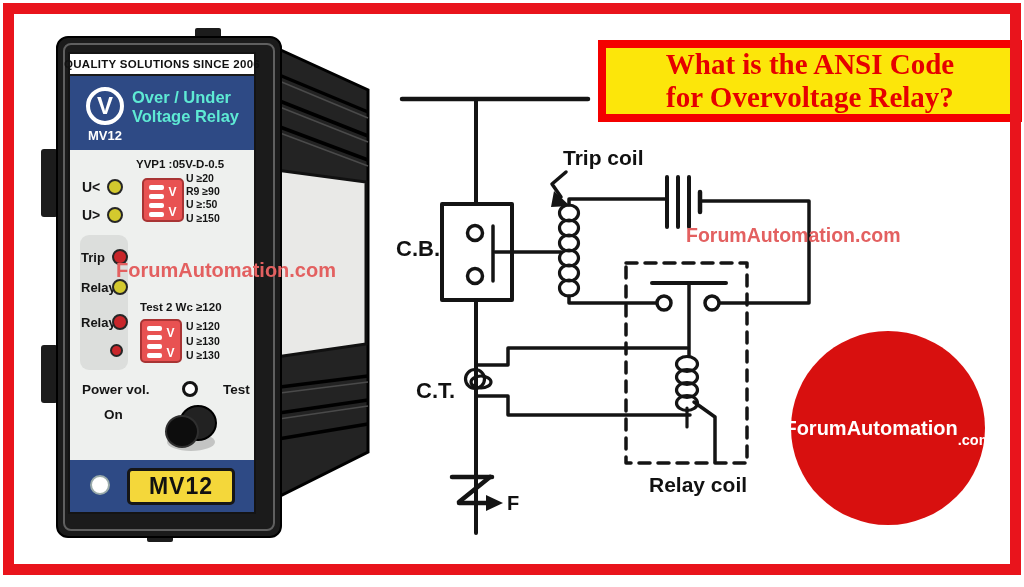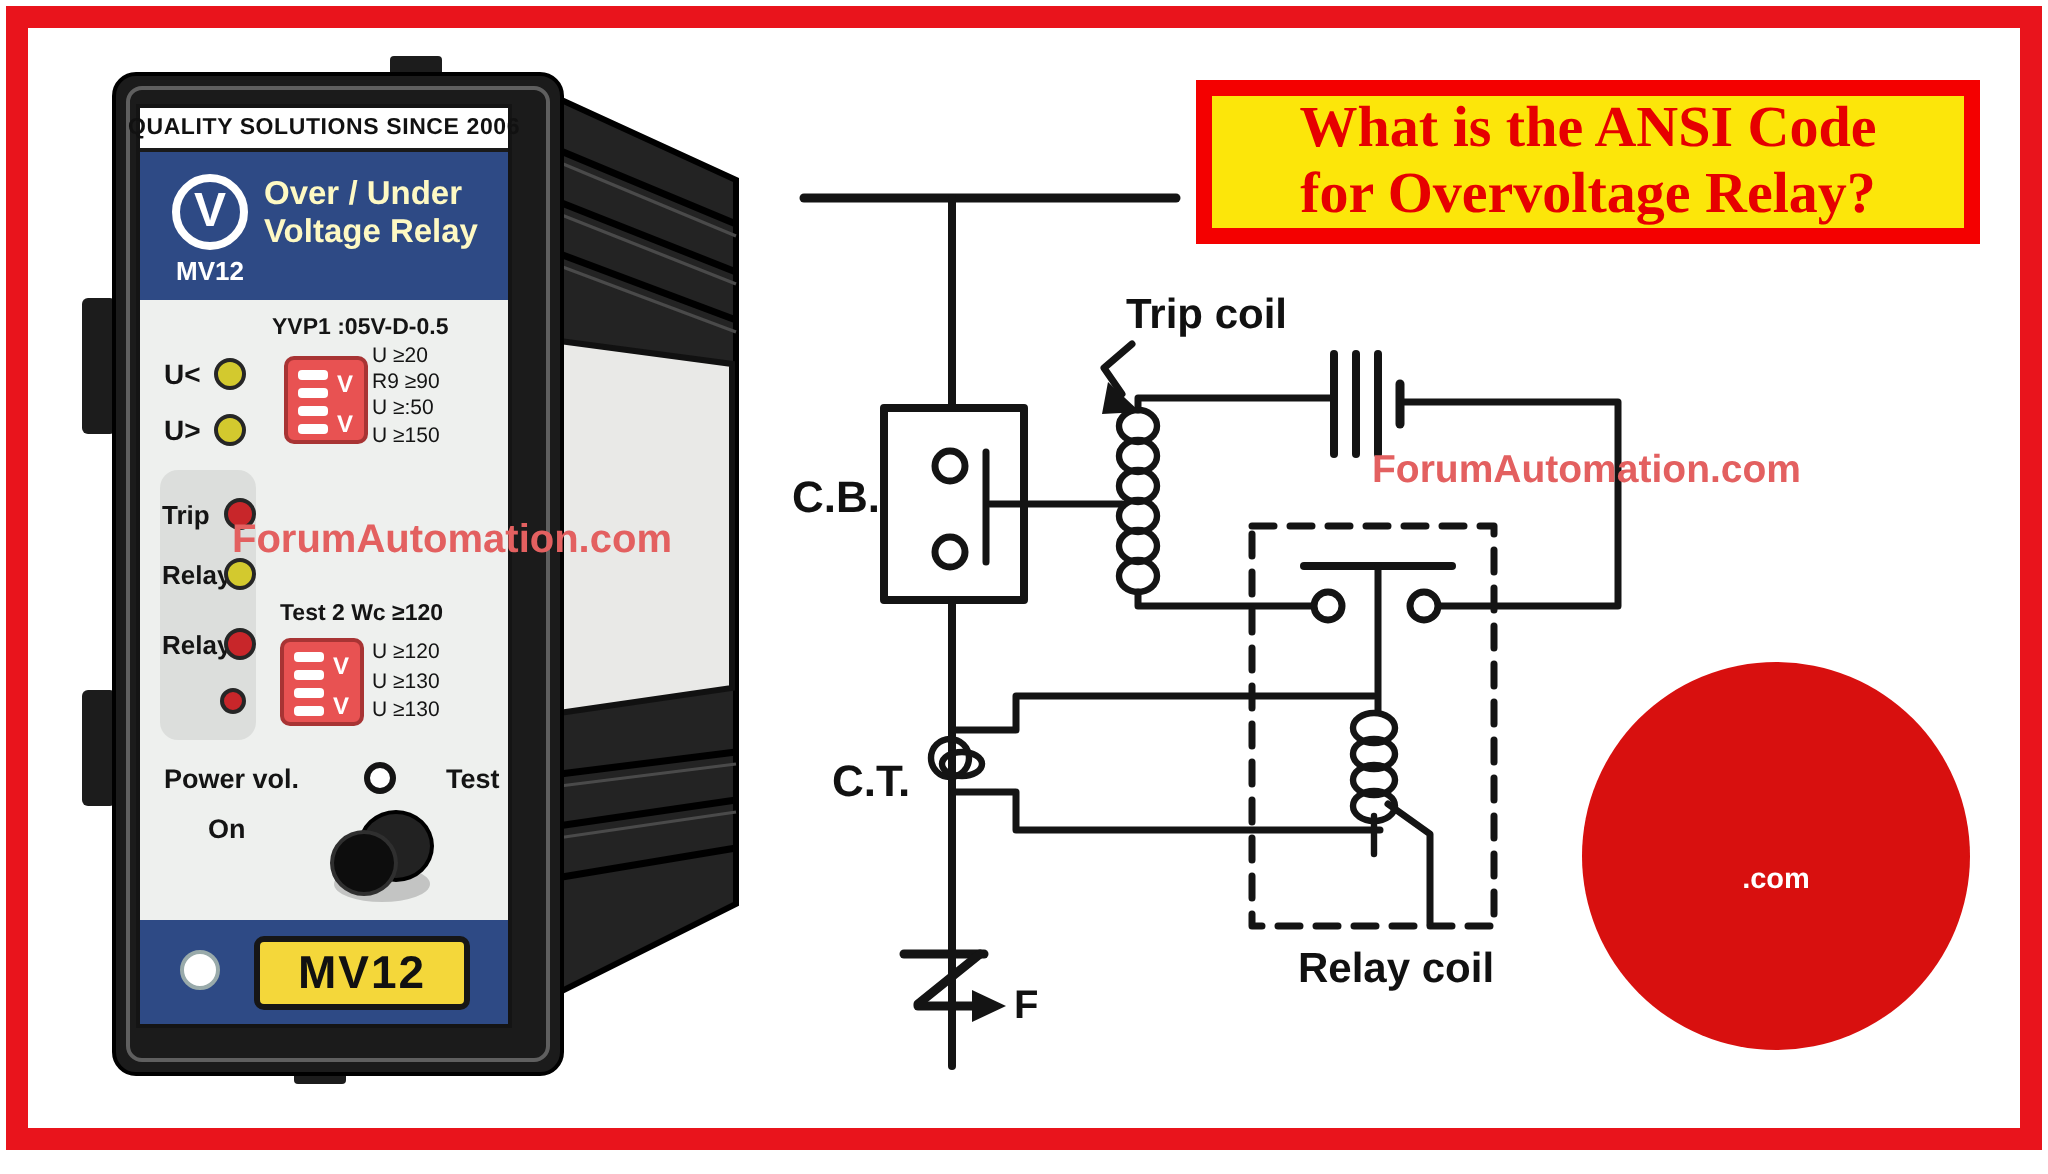--- a/index.html
+++ b/index.html
@@ -13,43 +13,43 @@
         border:2px solid #000;border-radius:12px;z-index:2;}
   .bezel{position:absolute;left:5px;top:5px;right:5px;bottom:5px;border:2px solid #5f5f5f;border-radius:8px;}
   .panel{position:absolute;left:68px;top:52px;width:188px;height:462px;background:#eef0ee;
          border:2px solid #141414;box-sizing:border-box;z-index:3;}
   .quality{position:absolute;left:0;top:0;width:100%;height:22px;background:#ffffff;
            border-bottom:2px solid #1a1a1a;box-sizing:border-box;display:flex;align-items:center;justify-content:center;
            font-size:11.5px;font-weight:bold;color:#111;letter-spacing:.3px;white-space:nowrap;}
   .header{position:absolute;left:0;top:22px;width:100%;height:74px;background:#2e4a85;}
   .logo{position:absolute;left:16px;top:11px;width:38px;height:38px;border:4px solid #fff;border-radius:50%;
         display:flex;align-items:center;justify-content:center;color:#fff;font-weight:bold;font-size:24px;box-sizing:border-box;}
-  .hdr-title{position:absolute;left:62px;top:12px;width:122px;color:#fef9c3;font-weight:bold;font-size:16.5px;line-height:19px;}
+  .hdr-title{position:absolute;left:62px;top:12px;width:122px;color:#5eead4;font-weight:bold;font-size:16.5px;line-height:19px;}
   .model{position:absolute;left:18px;top:52px;color:#fff;font-size:13px;font-weight:bold;}
   .pbody{position:absolute;left:0;top:96px;width:100%;height:314px;background:#eef0ee;}
   .footer{position:absolute;left:0;bottom:0;width:100%;height:52px;background:#2e4a85;}
   .lbl{position:absolute;font-weight:bold;color:#141414;white-space:nowrap;}
   .led{position:absolute;width:16px;height:16px;border-radius:50%;border:2.5px solid #262626;box-sizing:border-box;}
   .led.small{width:13px;height:13px;}
   .graypanel{position:absolute;left:10px;top:85px;width:48px;height:135px;background:#dcdedc;border-radius:9px;}
   .dip{position:absolute;width:42px;height:44px;background:#e85252;border:2px solid #a83434;border-radius:5px;box-sizing:border-box;}
   .dip .bar{position:absolute;left:5px;width:15px;height:5px;background:#fff;border-radius:2px;}
   .dip .vstrip{position:absolute;right:3px;top:2px;width:13px;height:36px;color:#fff;font-weight:bold;font-size:12px;line-height:20px;text-align:center;}
-  .diplabels{position:absolute;font-size:10.5px;font-weight:normal;color:#141414;white-space:nowrap;}
+  .diplabels{position:absolute;font-size:10.5px;font-weight:bold;color:#141414;white-space:nowrap;}
   .circle-btn{position:absolute;width:16px;height:16px;border:3px solid #141414;border-radius:50%;background:#fff;box-sizing:border-box;}
   .knob{position:absolute;left:95px;top:255px;width:52px;height:48px;}
   .knob .shadow{position:absolute;left:2px;top:28px;width:48px;height:18px;background:rgba(0,0,0,.18);border-radius:50%;}
   .knob .back{position:absolute;left:14px;top:0;width:38px;height:36px;background:#222;border:2px solid #000;border-radius:50%;box-sizing:border-box;}
   .knob .front{position:absolute;left:0;top:10px;width:34px;height:33px;background:#0d0d0d;border:2px solid #2f2f2f;border-radius:50%;box-sizing:border-box;}
   .footer .wled{position:absolute;left:20px;top:15px;width:20px;height:20px;background:#fff;border:2px solid #9aa;border-radius:50%;box-sizing:border-box;}
   .badge{position:absolute;left:57px;top:8px;width:108px;height:37px;background:#f4d73a;border:3px solid #161616;border-radius:5px;
          display:flex;align-items:center;justify-content:center;font-size:23px;font-weight:bold;color:#111;letter-spacing:1px;box-sizing:border-box;}
   
   .watermark{position:absolute;font-size:20px;font-weight:600;z-index:4;white-space:nowrap;}
-  .titlebox{position:absolute;left:598px;top:40px;width:392px;height:82px;background:#fce60a;border:8px solid #f40000;
+  .titlebox{position:absolute;left:598px;top:40px;width:424px;height:82px;background:#fce60a;border:8px solid #f40000;
             box-sizing:border-box;z-index:4;display:flex;flex-direction:column;align-items:center;justify-content:center;
             font-family:"Liberation Serif",serif;font-weight:bold;font-size:29px;line-height:33px;color:#e60000;text-align:center;}
   .redcircle{position:absolute;left:791px;top:331px;width:194px;height:194px;border-radius:50%;z-index:4;
              display:flex;align-items:center;justify-content:center;color:#fff;white-space:nowrap;}
   .redcircle .main{font-size:20px;font-weight:600;}
   .redcircle .suffix{font-size:14.5px;font-weight:600;margin-top:24px;}
   .clabel{position:absolute;font-weight:bold;color:#111;z-index:3;white-space:nowrap;}
 </style>
 </head>
 <body>
@@ -230,16 +230,17 @@
 
   <div class="titlebox" style="background: rgb(252, 230, 10); border-color: rgb(244, 0, 0); color: rgb(230, 0, 0);">
     <div>What is the ANSI Code</div>
     <div>for Overvoltage Relay?</div>
   </div>
 
   <div class="watermark" style="left: 116px; top: 259px; color: rgb(227, 96, 96);">ForumAutomation.com</div>
   <div class="watermark" style="left: 686px; top: 224px; font-size: 19.5px; color: rgb(227, 96, 96);">ForumAutomation.com</div>
 
   <div class="redcircle" style="background: rgb(216, 16, 15);">
+    <span class="main">ForumAutomation</span>
       <span class="suffix">.com</span>
   </div>
 
 </div>
 
 </body></html>

